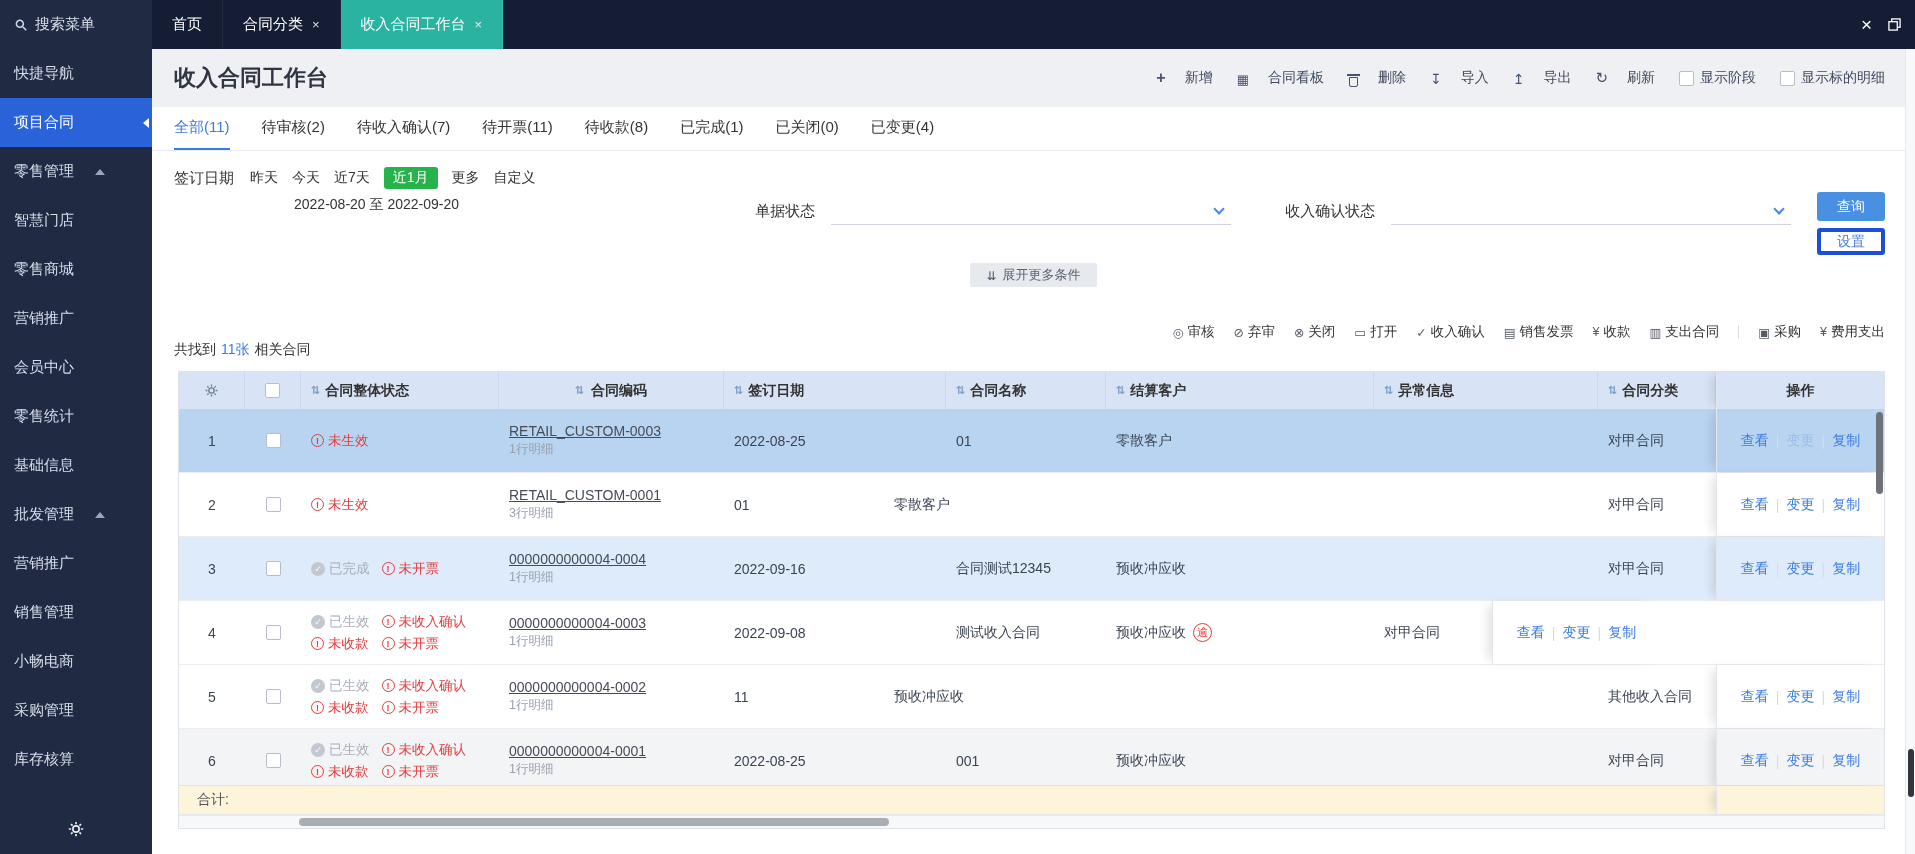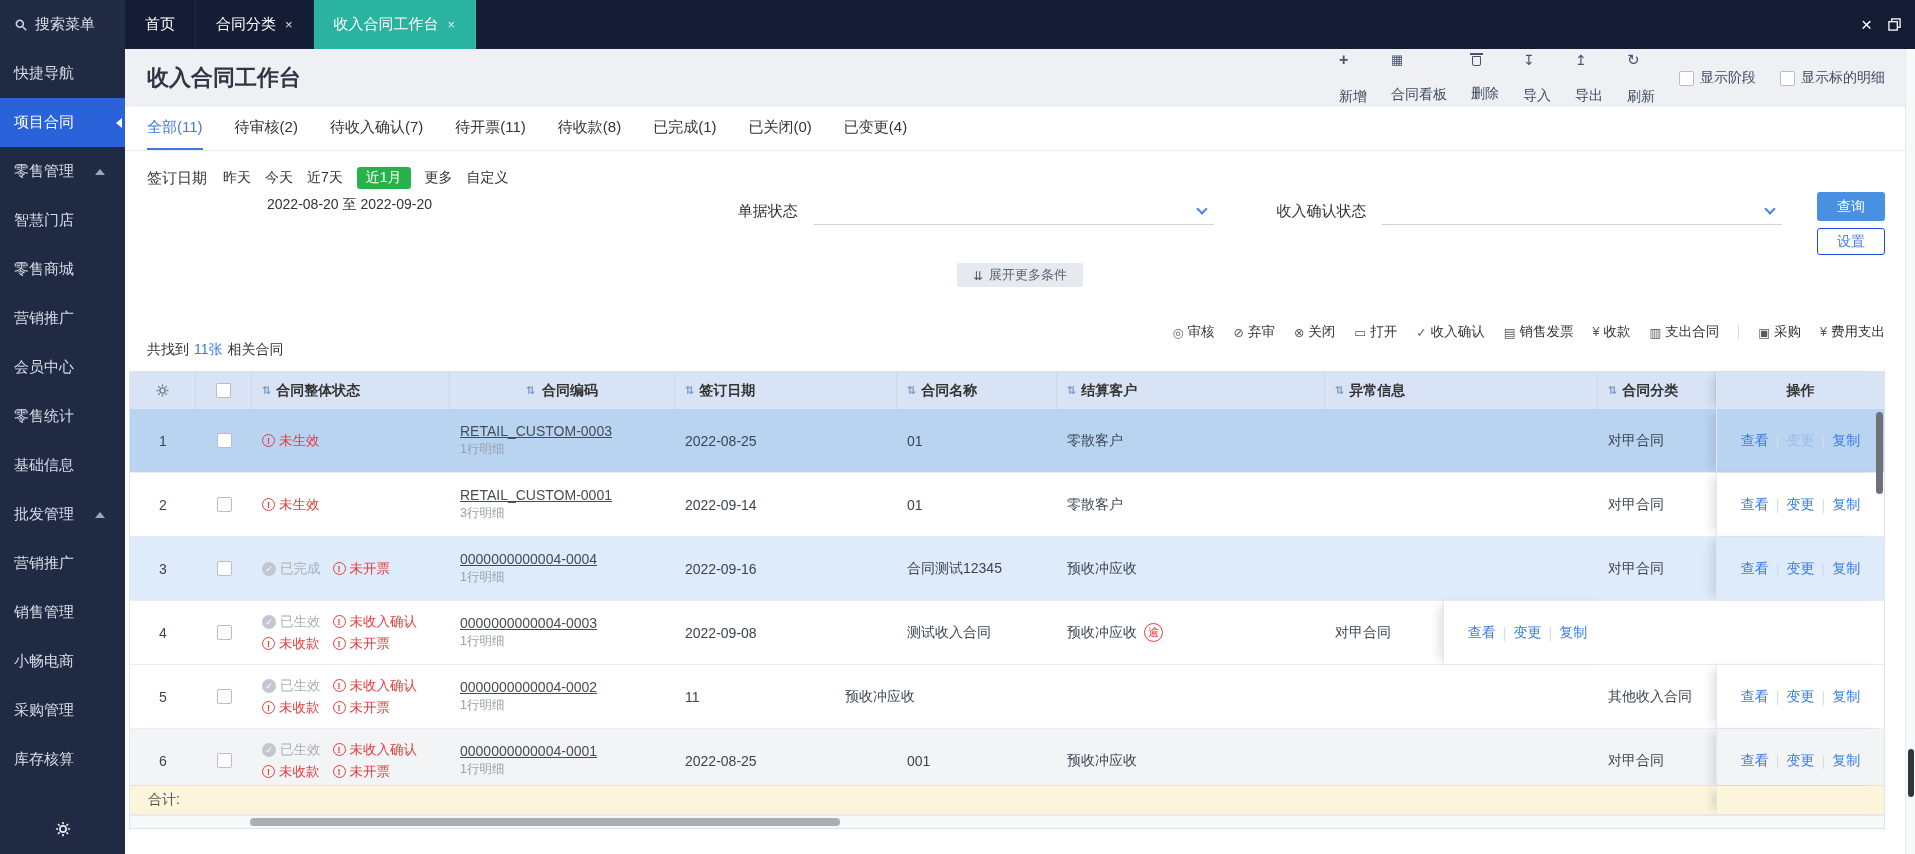--- a/index.html
+++ b/index.html
@@ -4,21 +4,21 @@
 <style>
   * { margin:0; padding:0; box-sizing:border-box; }
   html,body { width:1915px; height:854px; overflow:hidden; }
   body { font-family:"Liberation Sans","DejaVu Sans",sans-serif; background:#eef0f4; color:#333; }
   button { background:none; border:none; font:inherit; color:inherit; cursor:pointer; }
   a { text-decoration:none; cursor:pointer; }
 
   .app { position:relative; width:1915px; height:854px; display:flex; }
 
   
-  .sidebar { width:125px; height:854px; background:#202a42; color:#d7dde9; flex-shrink:0; display:flex; flex-direction:column; z-index:20; }
+  .sidebar { width:152px; height:854px; background:#202a42; color:#d7dde9; flex-shrink:0; display:flex; flex-direction:column; z-index:20; }
   .side-item { height:49px; flex-shrink:0; display:flex; align-items:center; gap:7px; padding-left:14px; font-size:15px; cursor:pointer; position:relative; }
   .side-item.active { background:#2a63d9; color:#fff; }
   .side-item .caret-up { width:0; height:0; border-left:5px solid transparent; border-right:5px solid transparent; border-bottom:6px solid #9aa6bd; margin-left:14px; }
   .side-item.active .collapse-arrow { position:absolute; right:3px; top:50%; transform:translateY(-50%); width:0; height:0; border-top:5px solid transparent; border-bottom:5px solid transparent; border-right:6px solid #fff; }
   .side-gear { margin-top:auto; margin-bottom:16px; display:flex; justify-content:center; cursor:pointer; }
 
   
   .main { flex:1; display:flex; flex-direction:column; min-width:0; }
 
   
@@ -27,21 +27,21 @@
   .tab.active { background:#2bb3a1; }
   .tab .tclose { font-size:13px; color:rgba(255,255,255,0.85); line-height:1; }
   .tabbar-right { margin-left:auto; display:flex; align-items:center; gap:16px; padding-right:14px; }
   .win-close { color:#fff; font-size:19px; line-height:1; cursor:pointer; }
   .win-restore { cursor:pointer; display:flex; }
 
   
   .titlebar { height:58px; display:flex; align-items:center; padding:0 30px 0 22px; background:#eef0f4; flex-shrink:0; }
   .page-title { font-size:22px; font-weight:600; color:#2f3542; }
   .toolbar { margin-left:auto; display:flex; align-items:center; gap:24px; font-size:14px; color:#3f4a5f; }
-  .tbtn { display:flex; align-items:flex-start; gap:19px;flex-direction:column; }
+  .tbtn { display:flex; align-items:flex-end; gap:19px; }
   .ic { font-style:normal; font-size:13px; color:#46536e; }
   .ic-plus::before { content:"+"; font-size:16px; font-weight:700; }
   .ic-board::before { content:"▦"; }
   .ic-import::before { content:"↧"; font-size:14px; }
   .ic-export::before { content:"↥"; font-size:14px; }
   .ic-refresh::before { content:"↻"; font-size:15px; }
   .ic-trash { position:relative; width:11px; height:13px; display:inline-block; }
   .ic-trash::before { content:""; position:absolute; top:3px; left:1px; right:1px; bottom:0; border:1px solid #46536e; border-radius:0 0 2px 2px; }
   .ic-trash::after { content:""; position:absolute; top:0; left:-1px; right:-1px; height:2px; background:#46536e; }
   .cb { width:15px; height:15px; border:1px solid #b7bdc9; border-radius:2px; background:#fff; display:inline-block; flex-shrink:0; }
@@ -62,41 +62,41 @@
   .flabel { font-size:15px; color:#333; margin-right:2px; }
   .chip { cursor:pointer; color:#333; }
   .chip-green { background:#27b34b; color:#fff; padding:2px 9px; border-radius:3px; }
   .fdate { margin-top:7px; padding-left:120px; font-size:14px; color:#333; }
   .fg2 { width:558px; display:flex; align-items:center; gap:14px; }
   .fg3 { width:560px; display:flex; align-items:center; gap:14px; }
   .uline { flex:1; max-width:400px; display:flex; align-items:center; border-bottom:1px solid #cfd4dc; height:28px; padding:0 8px; cursor:pointer; }
   .chev { width:8px; height:8px; border-right:2px solid #4a86e8; border-bottom:2px solid #4a86e8; transform:rotate(45deg); margin-left:auto; margin-bottom:3px; }
   .fbtns { margin-left:auto; display:flex; flex-direction:column; gap:7px; }
   .btn-primary { width:68px; height:29px; background:#4a90e2; color:#fff; border-radius:3px; font-size:14px;margin-top:25px; }
-  .btn-outline { width:68px; height:27px; background:#fff; border:1px solid #1d4ed8; color:#4a80dd; border-radius:3px; font-size:14px; }
+  .btn-outline { width:68px; height:27px; background:#fff; border:4px solid #1d4ed8; color:#4a80dd; border-radius:3px; font-size:14px; }
   .expand-wrap { text-align:center; margin-top:8px; flex-shrink:0; }
   .expand-bar { display:inline-flex; align-items:center; gap:6px; background:#e6e9ee; color:#596273; font-size:13px; padding:3px 16px; border-radius:2px; cursor:pointer; }
   .ic-expand::before { content:"⇊"; font-size:12px; }
 
   
   .result-bar { display:flex; align-items:center; padding:18px 30px 10px 22px; flex-shrink:0; }
   .found { font-size:14px; color:#333; display:flex; gap:5px;margin-top:36px; }
   .found .cnt { color:#3b7ce0; }
   .ract-list { margin-left:auto; display:flex; align-items:center; gap:19px; }
   .ract { display:flex; align-items:center; gap:4px; font-size:13.5px; color:#333; }
   .ric { font-style:normal; font-size:12.5px; color:#555b66; }
   .r-audit::before { content:"◎"; } .r-unaudit::before { content:"⊘"; }
   .r-close::before { content:"⊗"; } .r-open::before { content:"▭"; }
   .r-confirm::before { content:"✓"; font-weight:700; } .r-invoice::before { content:"▤"; }
   .r-receipt::before { content:"¥"; } .r-expcontract::before { content:"▥"; }
   .r-purchase::before { content:"▣"; } .r-fee::before { content:"¥"; }
   .rdiv { width:1px; height:14px; background:#ddd; }
 
   
-  .table { margin:2px 30px 0 4px; border:1px solid #dfe3e9; position:relative; flex-shrink:0; }
+  .table { margin:2px 30px 0 26px; border:1px solid #dfe3e9; position:relative; flex-shrink:0; }
   .thead { display:flex; height:37px; background:#d8e4f5; align-items:stretch; }
   .th { display:flex; align-items:center; padding:0 10px; font-size:14px; font-weight:600; color:#333; border-right:1px solid #c9d8ee; }
   .th:last-child { border-right:none; }
   .sort { font-style:normal; font-size:11px; color:#7d9cc9; margin-right:5px; }
   .sort::before { content:"⇅"; }
   .tbody { height:376px; overflow:hidden; position:relative; }
   .tr { display:flex; height:64px; border-bottom:1px solid #ebedf0; background:#fff; align-items:stretch; }
   .tr.sel { background:#b9d4f1; }
   .tr.tint { background:#ddebfa; }
   .tr.dim { background:#f3f4f6; }
@@ -494,21 +494,20 @@
             <div class="td c-status">
               <span class="st red">
                   <i class="wic"></i>
                   <em>未生效</em>
                 </span>
             </div>
             <div class="td c-code">
               <a class="code">RETAIL_CUSTOM-0001</a>
               <span class="sub">3行明细</span>
             </div>
-            <div class="td c-date">2022-09-14</div>
             <div class="td c-name">01</div>
             <div class="td c-cust">
                 <span>零散客户</span>
               </div>
             <div class="td c-exc"></div>
             <div class="td c-cat">对甲合同</div>
             <div class="td c-ops">
               <a class="lnk">查看</a>
                 <i class="sep"></i>
                 <a class="lnk">变更</a>

